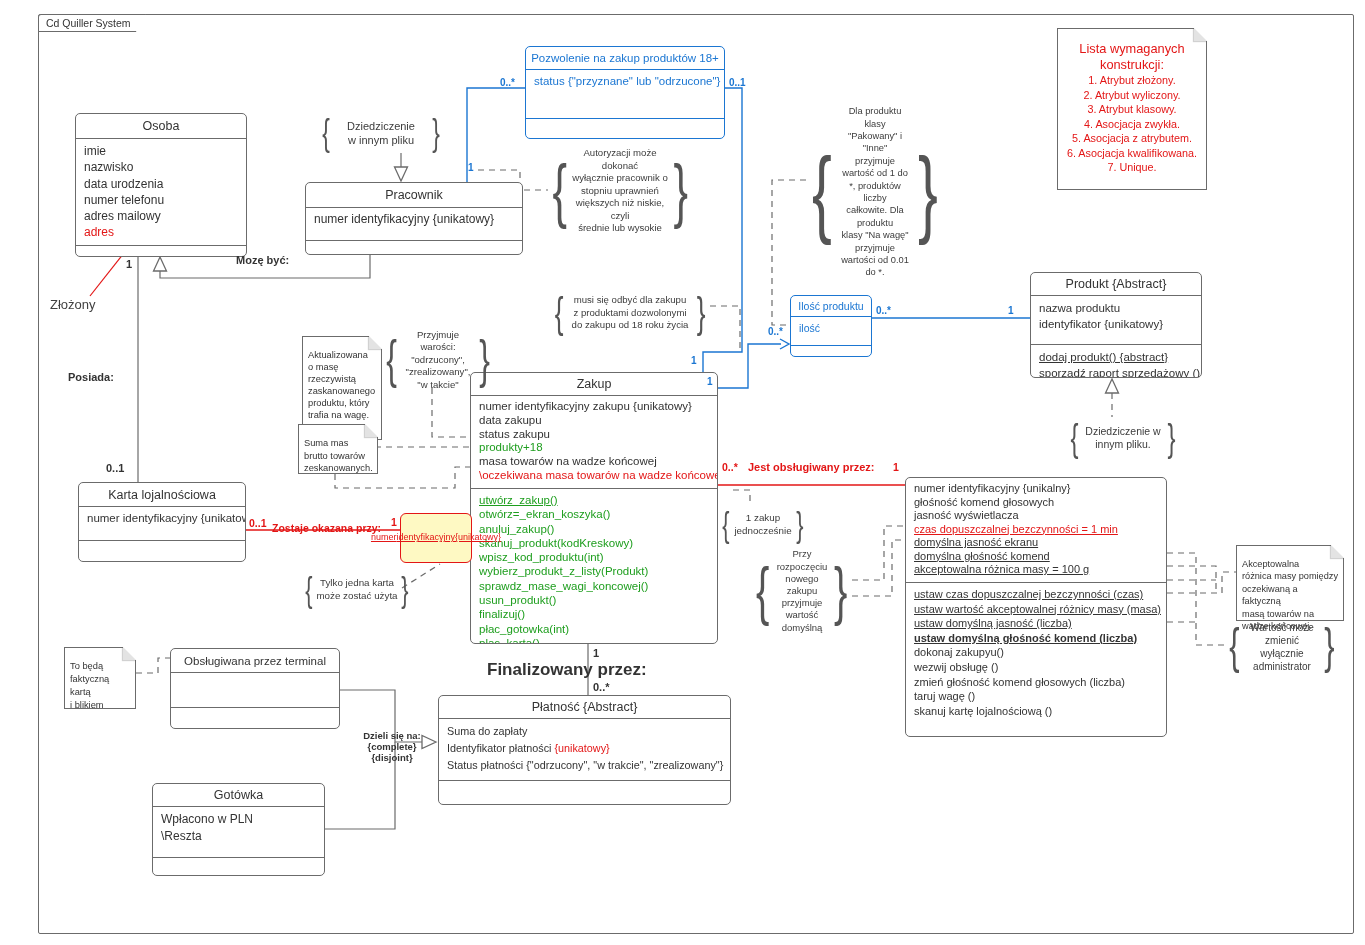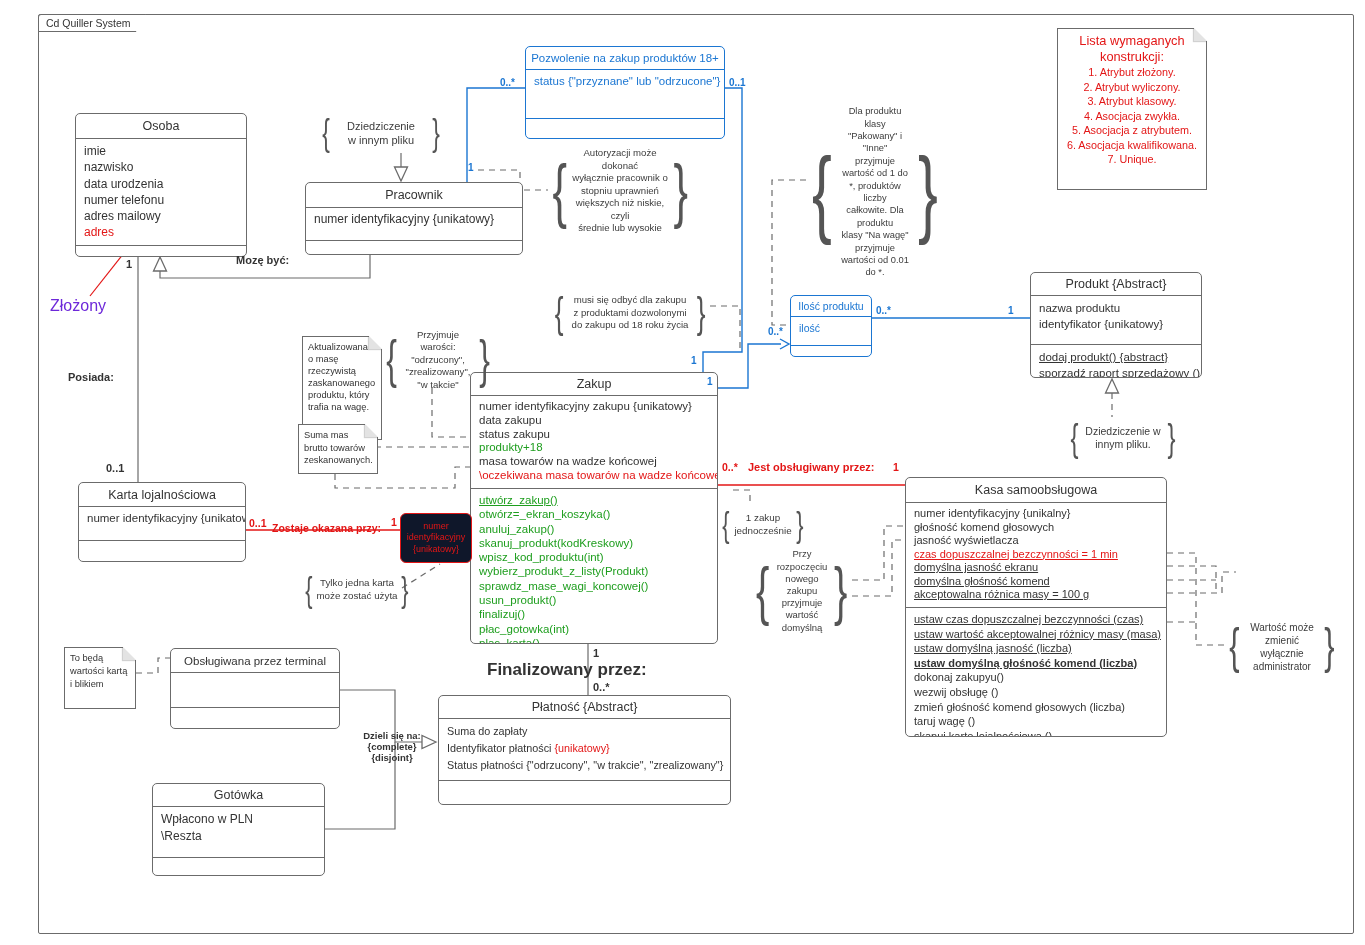--- a/index.html
+++ b/index.html
@@ -11,29 +11,29 @@
   .uml-class{position:absolute;background:#fff;border:1.4px solid #6b6b6b;border-radius:5px;z-index:2;
     display:flex;flex-direction:column;box-sizing:border-box;color:#333;}
   .uml-class.blue{border-color:#1b76d2;color:#1b76d2;}
   .uml-title{display:flex;align-items:center;justify-content:center;font-size:12.5px;
     border-bottom:1.2px solid #6b6b6b;flex:0 0 auto;white-space:nowrap;overflow:hidden;}
   .blue .uml-title{border-color:#1b76d2;}
   .uml-comp{flex:0 0 auto;padding:4px 0 2px 0;border-bottom:1.2px solid #6b6b6b;overflow:hidden;}
   .blue .uml-comp{border-color:#1b76d2;}
   .uml-comp.last{flex:1 1 auto;border-bottom:none;}
   .uml-row{padding:0 6px 0 8px;white-space:nowrap;}
-  .doc-note{position:absolute;background:#fff;border:1.1px solid #6b6b6b;z-index:2;color:#333;box-sizing:border-box;padding:4px 5px;}
+  .doc-note{position:absolute;background:#fff;border:1.1px solid #6b6b6b;z-index:2;color:#333;box-sizing:border-box;padding:12px 5px;}
   .doc-note::before{content:"";position:absolute;top:-1px;right:-1px;width:0;height:0;border-style:solid;
     border-width:0 13px 13px 0;border-color:#fff #fff #e3e3e3 #e3e3e3;box-shadow:-1px 1px 1px rgba(0,0,0,.18);}
   .brace-note{position:absolute;display:flex;align-items:center;z-index:2;color:#3c3c3c;}
   .brace{flex:0 0 auto;color:#555;font-weight:300;transform:scaleX(.62);line-height:1;}
   .bn-text{flex:1 1 auto;text-align:center;}
   .flabel{position:absolute;z-index:3;white-space:nowrap;color:#333;}
-  .qualifier{position:absolute;z-index:3;background:#0f172a;border:1.6px solid;border-radius:6px;
-    display:flex;flex-direction:column;align-items:center;justify-content:center;text-align:center;box-sizing:border-box;}
+  .qualifier{position:absolute;z-index:3;background:#fef9c3;border:1.6px solid;border-radius:6px;
+    display:flex;flex-direction:row;align-items:center;justify-content:center;text-align:center;box-sizing:border-box;text-decoration:underline;}
 </style>
 </head>
 <body>
 
 <div id="canvas">
   <div id="frame" style="left:38px;top:14px;width:1314px;height:918px;"></div>
   <div class="frame-tab" style="left:38px;top:14px;">
     <span>Cd Quiller System</span>
   </div>
   <svg id="edges" width="1365" height="945">
@@ -135,21 +135,20 @@
         <div class="uml-row"><span style="color: rgb(30, 158, 30);">wpisz_kod_produktu(int)</span></div>
         <div class="uml-row"><span style="color: rgb(30, 158, 30);">wybierz_produkt_z_listy(Produkt)</span></div>
         <div class="uml-row"><span style="color: rgb(30, 158, 30);">sprawdz_mase_wagi_koncowej()</span></div>
         <div class="uml-row"><span style="color: rgb(30, 158, 30);">usun_produkt()</span></div>
         <div class="uml-row"><span style="color: rgb(30, 158, 30);">finalizuj()</span></div>
         <div class="uml-row"><span style="color: rgb(30, 158, 30);">płac_gotowka(int)</span></div>
         <div class="uml-row"><span style="color: rgb(30, 158, 30);">plac_karta()</span></div>
       </div>
     </div>
     <div class="uml-class" style="left: 905px; top: 477px; width: 262px; height: 260px; font-size: 11px;">
-      <div class="uml-title" style="height: 24px; font-size: 12.5px;">Kasa samoobsługowa</div>
       <div class="uml-comp" style="height: 98px; line-height: 13.5px;">
         <div class="uml-row"><span>numer identyfikacyjny {unikalny}</span></div>
         <div class="uml-row"><span>głośność komend głosowych</span></div>
         <div class="uml-row"><span>jasność wyświetlacza</span></div>
         <div class="uml-row"><span style="color: rgb(227, 22, 22); text-decoration: underline;">czas dopuszczalnej bezczynności = 1 min</span></div>
         <div class="uml-row"><span style="text-decoration: underline;">domyślna jasność ekranu</span></div>
         <div class="uml-row"><span style="text-decoration: underline;">domyślna głośność komend</span></div>
         <div class="uml-row"><span style="text-decoration: underline;">akceptowalna różnica masy = 100 g</span></div>
       </div>
       <div class="uml-comp last" style="line-height: 14.6px;">
@@ -217,22 +216,29 @@
       <div>produktu, który</div>
       <div>trafia na wagę.</div>
     </div>
     <div class="doc-note" style="left: 298px; top: 424px; width: 80px; height: 50px; font-size: 9.3px; line-height: 12.5px;">
       <div>Suma mas</div>
       <div>brutto towarów</div>
       <div>zeskanowanych.</div>
     </div>
     <div class="doc-note" style="left: 64px; top: 647px; width: 72px; height: 62px; font-size: 9.3px; line-height: 13px;">
       <div>To będą</div>
-      <div>wartości kartą</div>
+      <div>faktyczną kartą</div>
       <div>i blikiem</div>
+    </div>
+    <div class="doc-note" style="left: 1236px; top: 545px; width: 108px; height: 76px; font-size: 9.2px; line-height: 12.4px;">
+      <div>Akceptowalna</div>
+      <div>różnica masy pomiędzy</div>
+      <div>oczekiwaną a faktyczną</div>
+      <div>masą towarów na</div>
+      <div>wadze końcowej.</div>
     </div>
     <div class="brace-note" style="left: 320px; top: 113px; width: 122px; height: 40px; font-size: 11px; line-height: 14px;">
       <span class="brace" style="font-size: 36.8px;">{</span>
       <div class="bn-text">
         <div>Dziedziczenie</div>
         <div>w innym pliku</div>
       </div>
       <span class="brace" style="font-size: 36.8px;">}</span>
     </div>
     <div class="brace-note" style="left: 548px; top: 153px; width: 144px; height: 76px; font-size: 9.6px; line-height: 12.6px;">
@@ -319,21 +325,21 @@
       <div class="bn-text">
         <div>Dziedziczenie w</div>
         <div>innym pliku.</div>
       </div>
       <span class="brace" style="font-size: 38.64px;">}</span>
     </div>
     <div class="flabel" style="left: 126px; top: 258px; font-size: 11px; font-weight: bold;">1</div>
     <div class="flabel" style="left: 236px; top: 254px; font-size: 11px; font-weight: bold;">Mozę być:</div>
     <div class="flabel" style="left: 68px; top: 371px; font-size: 11px; font-weight: bold;">Posiada:</div>
     <div class="flabel" style="left: 106px; top: 462px; font-size: 11px; font-weight: bold;">0..1</div>
-    <div class="flabel" style="left: 50px; top: 297px; font-size: 16px; color: #6d28d9;">Złożony</div>
+    <div class="flabel" style="left: 50px; top: 297px; font-size: 13px; color: #404040;">Złożony</div>
     <div class="flabel" style="left: 500px; top: 77px; font-size: 10px; font-weight: bold; color: rgb(27, 118, 210);">0..*</div>
     <div class="flabel" style="left: 729px; top: 77px; font-size: 10px; font-weight: bold; color: rgb(27, 118, 210);">0..1</div>
     <div class="flabel" style="left: 468px; top: 162px; font-size: 10px; font-weight: bold; color: rgb(27, 118, 210);">1</div>
     <div class="flabel" style="left: 691px; top: 355px; font-size: 10px; font-weight: bold; color: rgb(27, 118, 210);">1</div>
     <div class="flabel" style="left: 707px; top: 376px; font-size: 10px; font-weight: bold; color: rgb(27, 118, 210);">1</div>
     <div class="flabel" style="left: 768px; top: 326px; font-size: 10px; font-weight: bold; color: rgb(27, 118, 210);">0..*</div>
     <div class="flabel" style="left: 876px; top: 305px; font-size: 10px; font-weight: bold; color: rgb(27, 118, 210);">0..*</div>
     <div class="flabel" style="left: 1008px; top: 305px; font-size: 10px; font-weight: bold; color: rgb(27, 118, 210);">1</div>
     <div class="flabel" style="left: 593px; top: 647px; font-size: 11px; font-weight: bold;">1</div>
     <div class="flabel" style="left: 487px; top: 660px; font-size: 17px; font-weight: bold;">Finalizowany przez:</div>

